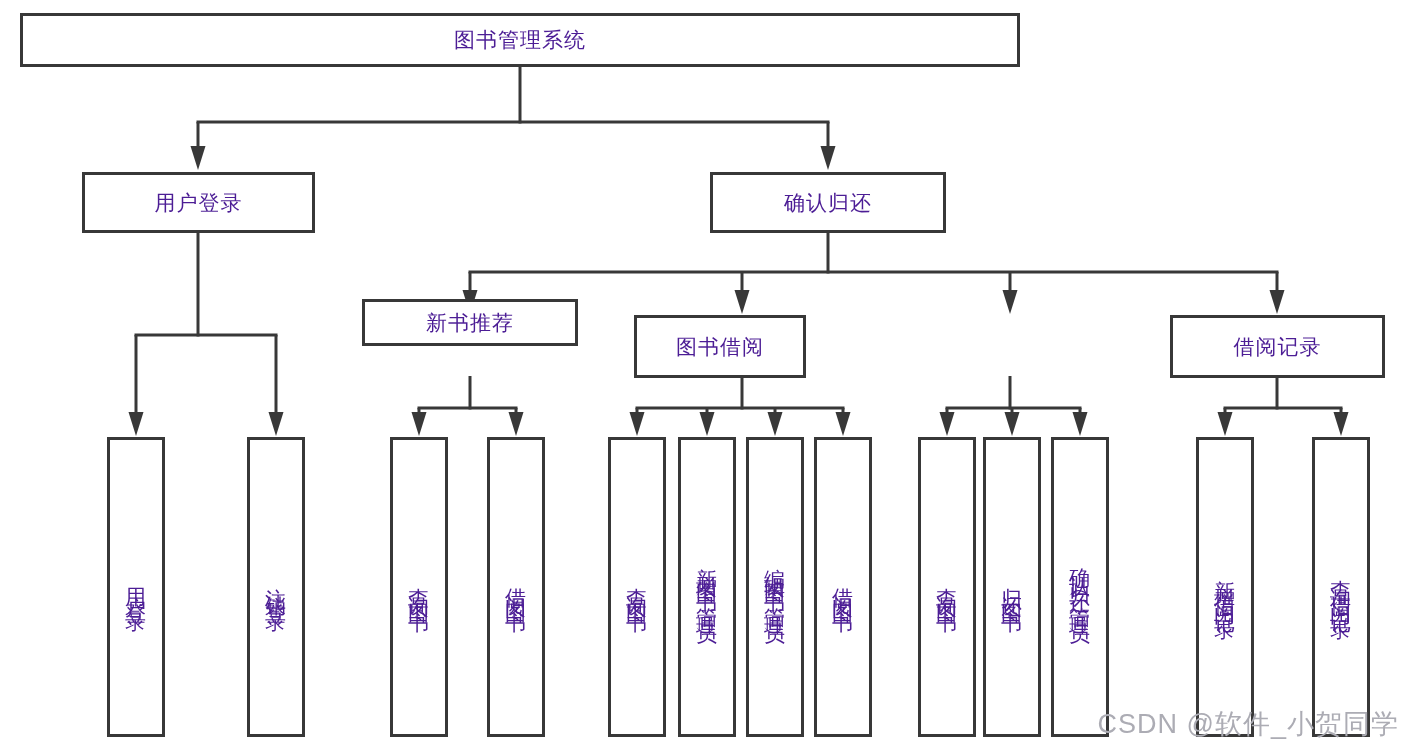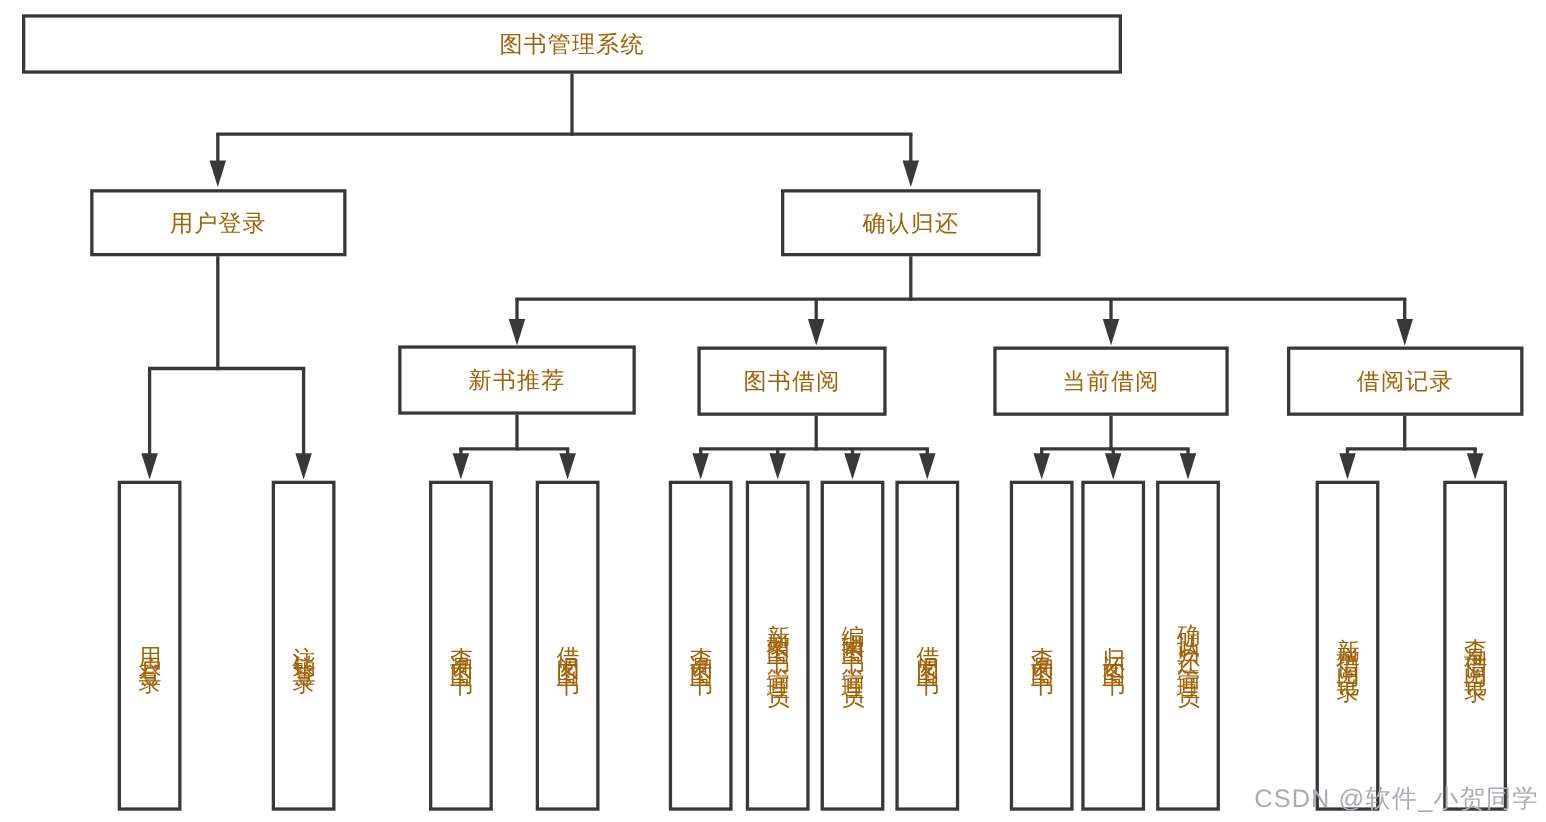--- a/index.html
+++ b/index.html
@@ -9,40 +9,40 @@
     background:#ffffff;
     font-family:"Liberation Sans","DejaVu Sans",sans-serif;
     overflow:hidden;
   }
   .wires{position:absolute;left:0;top:0;pointer-events:none;}
   .box{
     position:absolute;
     box-sizing:border-box;
     background:#ffffff;
     border:3px solid #383838;
-    color:#a16207;
+    color:#4c1d95;
     display:flex;
     align-items:center;
     justify-content:center;
     font-size:21px;
     letter-spacing:1px;
     white-space:nowrap;
   }
   .v{
     writing-mode:vertical-rl;
     text-orientation:upright;
     letter-spacing:8px;
     line-height:1;
     white-space:normal;
   }
   .watermark{
     position:absolute;
     right:6px;
     bottom:5px;
-    font-size:23px;
+    font-size:27px;
     color:#acacb4;
     letter-spacing:1px;
     text-align:right;
   }
 </style>
 </head>
 <body>
 
 <div class="canvas">
 
@@ -110,23 +110,22 @@
       <polygon points="1225,436 1217.5,412 1232.5,412"></polygon>
       <polygon points="1341,436 1333.5,412 1348.5,412"></polygon>
     </g>
   </svg>
 
   <div class="box" style="left:20px;top:13px;width:1000px;height:54px">图书管理系统</div>
 
   <div class="box" style="left:82px;top:172px;width:233px;height:61px">用户登录</div>
   <div class="box" style="left:710px;top:172px;width:236px;height:61px">确认归还</div>
 
-  <div class="box" style="left:362px;top:314px;width:216px;height:63px">新书推荐</div>
+  <div class="box" style="left:362px;top:299px;width:216px;height:47px">新书推荐</div>
   <div class="box" style="left:634px;top:315px;width:172px;height:63px">图书借阅</div>
-  <div class="box" style="left:903px;top:315px;width:214px;height:63px">当前借阅</div>
   <div class="box" style="left:1170px;top:315px;width:215px;height:63px">借阅记录</div>
 
   <div class="box v" style="left:107px;top:437px;width:58px;height:300px">用户登录</div>
   <div class="box v" style="left:247px;top:437px;width:58px;height:300px">注销登录</div>
 
   <div class="box v" style="left:390px;top:437px;width:58px;height:300px">查询图书</div>
   <div class="box v" style="left:487px;top:437px;width:58px;height:300px">借阅图书</div>
 
   <div class="box v" style="left:608px;top:437px;width:58px;height:300px">查询图书</div>
   <div class="box v" style="left:678px;top:437px;width:58px;height:300px">新增图书（管理员）</div>

